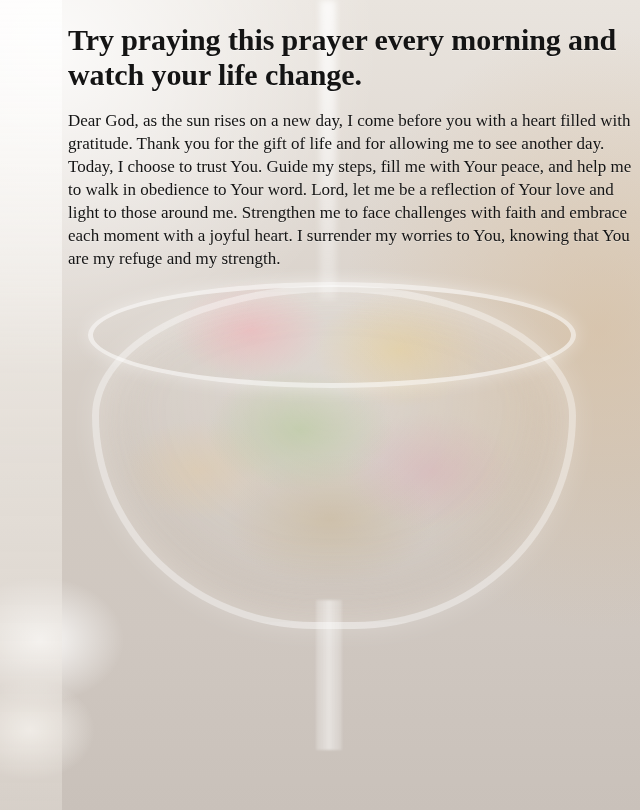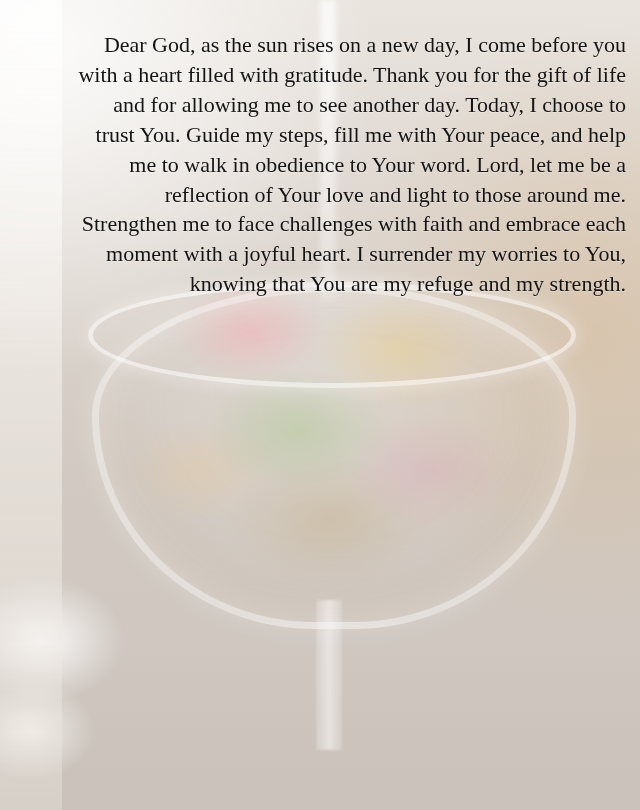--- a/index.html
+++ b/index.html
@@ -101,35 +101,35 @@
   }
   .headline {
     font-weight: bold;
     font-size: 30px;
     line-height: 1.18;
     letter-spacing: -0.1px;
     margin: 0 0 16px 0;
     text-shadow: 0 1px 0 rgba(255,255,255,0.35);
   }
   .body {
-    font-size: 22px;
+    font-size: 17px;
     line-height: 1.36;
-    margin: 8px;
+    margin: 0;
     text-shadow: 0 1px 0 rgba(255,255,255,0.3);
     white-space: pre-wrap;
-    text-align: right;
   }
 </style>
 </head>
 <body>
 
 <div class="canvas">
   <div class="bg"></div>
   <div class="left-strip"></div>
   <div class="highlight-streak"></div>
   <div class="bowl"></div>
   <div class="bowl-rim"></div>
   <div class="stem"></div>
 
   <div class="content">
+    <h1 class="headline">Try praying this prayer every morning and watch your life change.</h1>
     <p class="body">Dear God, as the sun rises on a new day, I come before you with a heart filled with gratitude. Thank you for the gift of life and for allowing me to see another day. Today, I choose to trust You. Guide my steps, fill me with Your peace, and help me to walk in obedience to Your word. Lord, let me be a reflection of Your love and light to those around me. Strengthen me to face challenges with faith and embrace each moment with a joyful heart. I surrender my worries to You, knowing that You are my refuge and my strength.</p>
   </div>
 </div>
 
 </body></html>

